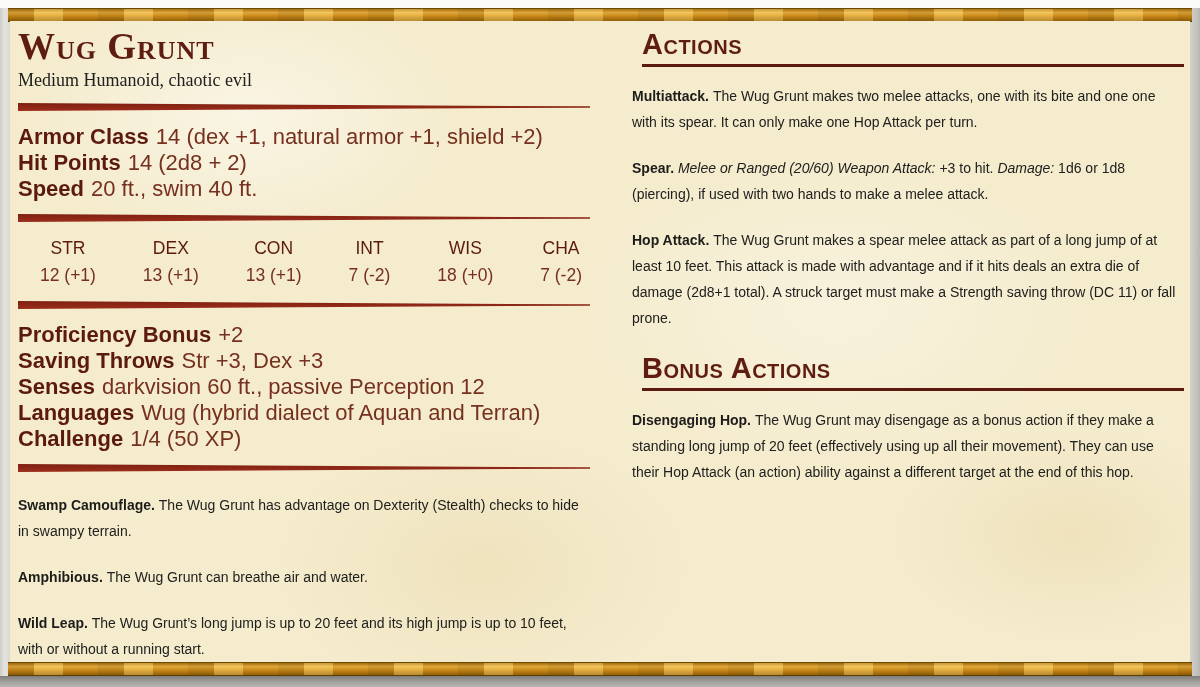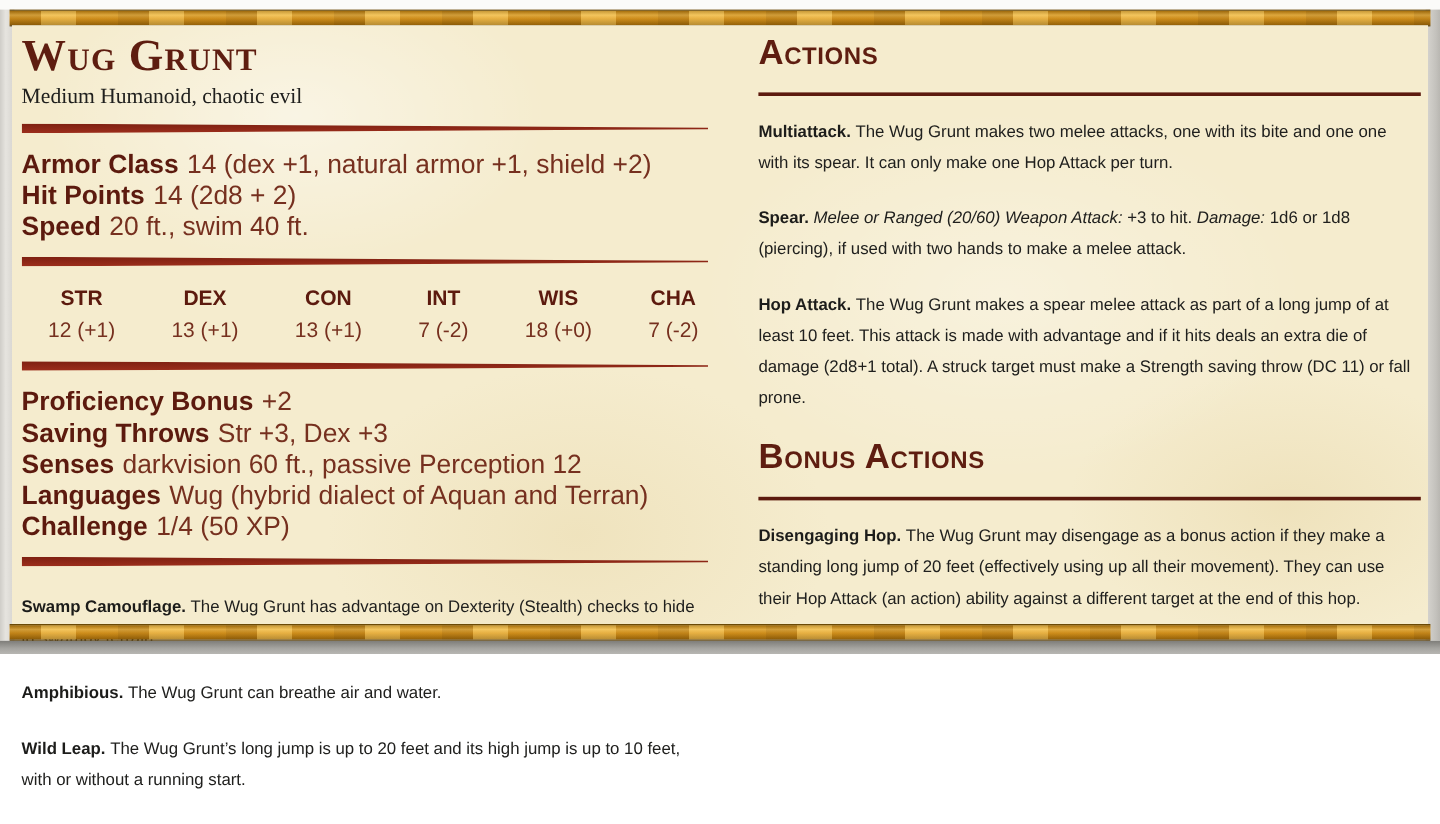--- a/index.html
+++ b/index.html
@@ -1,21 +1,21 @@
 <!DOCTYPE html>
 <html><head>
 <meta charset="utf-8">
 <style>
   html,body{margin:0;padding:0;}
   body{
     width:1200px;height:687px;overflow:hidden;
     font-family:"Liberation Sans",sans-serif;
     background:#ffffff;
   }
-  .page{position:relative;width:1200px;height:545px;background:#fbfbf9;}
+  .page{position:relative;width:1200px;height:687px;background:#fbfbf9;}
 
   
   .edge{position:absolute;top:8px;bottom:11px;width:12px;background:
     linear-gradient(90deg,#cfcdc8,#e6e4df 40%,#d6d4cf);}
   .edge.left{left:0;}
   .edge.right{right:0;background:linear-gradient(90deg,#d8d6d1,#c4c2bd 70%,#b9b7b2);}
 
   
   .gold-bar{position:absolute;left:8px;right:8px;height:12px;
     background:
@@ -43,33 +43,33 @@
   
   .title{font-family:"Liberation Serif",serif;font-variant:small-caps;font-weight:700;
     color:#5e1d10;font-size:37px;line-height:40px;letter-spacing:1px;margin-top:2px;}
   .meta{font-size:18px;color:#20201e;margin-top:3px;font-family:"Liberation Serif",serif;}
   .taper{height:8px;margin:12px 0 13px 0;background:linear-gradient(180deg,#7e2011,#9c2e1c);
     clip-path:polygon(0 0,100% 42%,100% 58%,0 100%);}
   .prop-line{font-size:22px;line-height:26px;color:#76301f;}
   .prop-label{font-weight:700;color:#5c1a0e;margin-right:7px;}
   .abilities{display:flex;justify-content:space-between;padding:0 8px 0 22px;margin:2px 0 2px 0;}
   .ability{text-align:center;}
-  .ability-name{display:block;font-weight:700;color:#5c1a0e;font-size:17.5px;line-height:26px;}
+  .ability-name{display:block;font-weight:400;color:#5c1a0e;font-size:17.5px;line-height:26px;}
   .ability-score{display:block;color:#76301f;font-size:17.5px;line-height:28px;}
   .traits{margin-top:20px;}
 
   
   .para{font-size:14px;line-height:26px;color:#20201e;margin-bottom:20px;}
   .para-name{font-weight:700;color:#1c1c1a;}
   .it{font-style:italic;}
 
   
   .section-heading{font-variant:small-caps;font-weight:700;color:#5e1d10;
     font-size:29px;line-height:34px;letter-spacing:.5px;
-    border-bottom:3px solid #5c1a0e;padding-bottom:16px;margin:2px 0 16px 0;}
+    border-bottom:3px solid #5c1a0e;padding-bottom:3px;margin:2px 0 16px 10px;}
   .section-heading.second{margin-top:4px;}
 </style>
 </head>
 <body>
 
 <div class="page">
   <div class="edge left"></div>
   <div class="edge right"></div>
   <div class="gold-bar top"></div>
   <div class="parchment">

